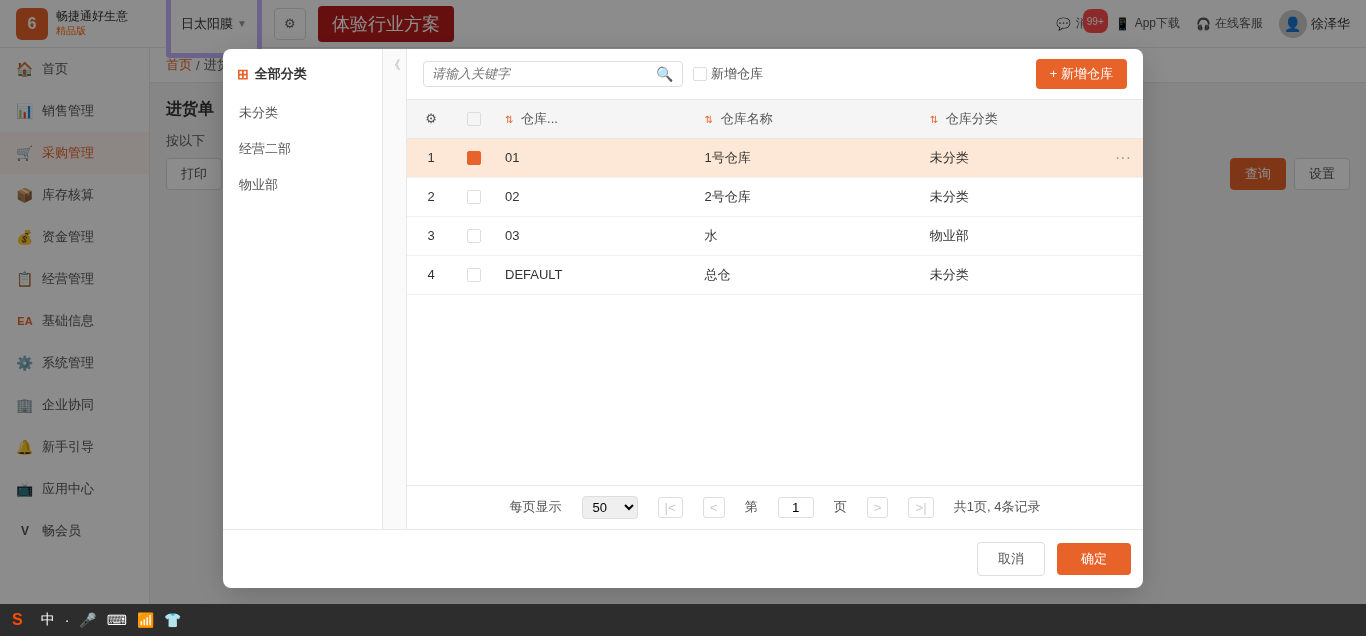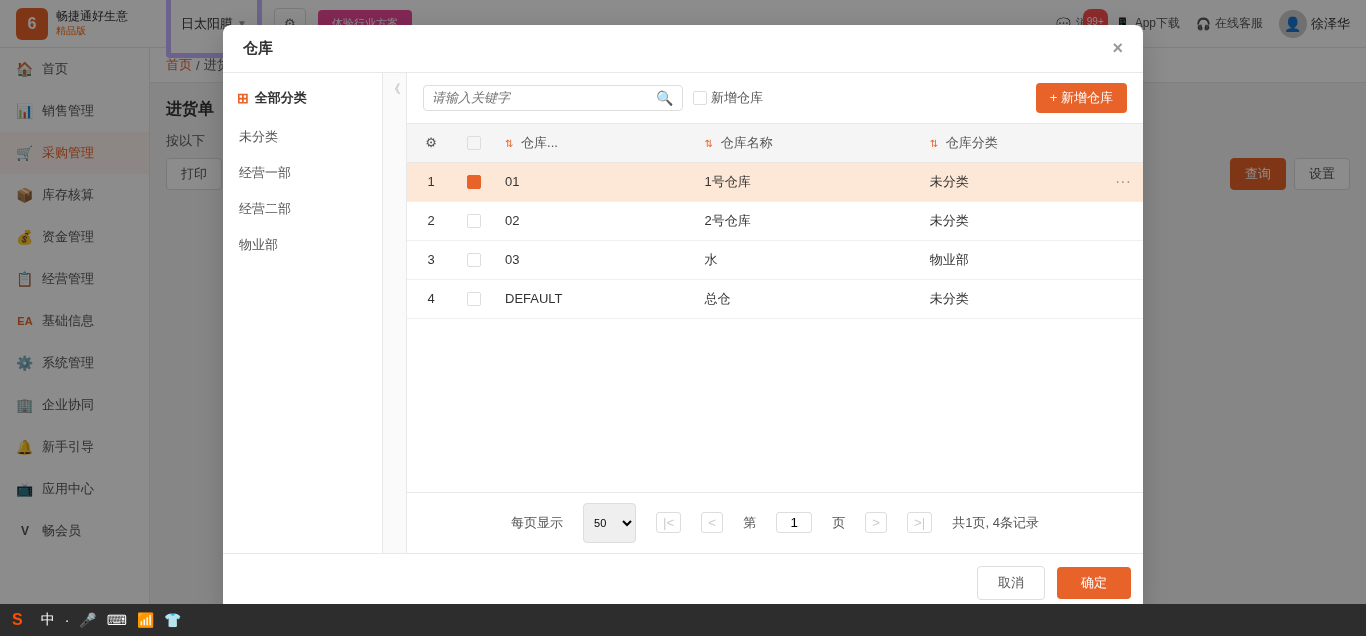--- a/index.html
+++ b/index.html
@@ -45,22 +45,22 @@
       justify-content: center;
     }
     .store-selector .arrow { color: #999; font-size: 10px; }
     .gear-btn {
       width: 32px; height: 32px;
       border: 1px solid #ddd; border-radius: 4px;
       display: flex; align-items: center; justify-content: center;
       cursor: pointer; background: #fff; color: #666;
     }
     .trial-btn {
-      background: #ec4899; color: #fff; border: none;
-      border-radius: 4px; padding: 6px 14px; cursor: pointer; font-size: 11px;
+      background: #b91c1c; color: #fff; border: none;
+      border-radius: 4px; padding: 6px 14px; cursor: pointer; font-size: 18px;
     }
     .header-right {
       display: flex; align-items: center; gap: 16px;
     }
     .header-icon-item {
       display: flex; align-items: center; gap: 4px; cursor: pointer; color: #555; font-size: 12px; position: relative;
     }
     .badge {
       background: #ff4d4f; color: white; font-size: 10px;
       border-radius: 8px; padding: 0 4px; min-width: 16px; height: 24px;
@@ -220,21 +220,21 @@
     .sort-icon { color: #e8632a; font-size: 10px; margin-right: 4px; }
     .row-actions { color: #999; font-size: 16px; cursor: pointer; }
     
     .modal-footer-pagination {
       display: flex; align-items: center; justify-content: center;
       padding: 10px 16px;
       border-top: 1px solid #e8e8e8;
       gap: 20px; font-size: 13px; color: #555;
     }
     .page-size-select {
-      border: 1px solid #ddd; border-radius: 4px; padding: 12px 6px; font-size: 11px;
+      border: 1px solid #ddd; border-radius: 4px; padding: 2px 6px; font-size: 13px;
     }
     .page-nav { cursor: pointer; color: #555; padding: 2px 6px; border: 1px solid #ddd; border-radius: 3px; background: #fff; }
     .page-nav.disabled { color: #ccc; cursor: not-allowed; }
     .page-input { width: 36px; text-align: center; border: 1px solid #ddd; border-radius: 3px; padding: 2px 4px; }
     
     .modal-actions {
       display: flex; align-items: center; justify-content: flex-end;
       gap: 12px; padding: 12px 12px;
       border-top: 1px solid #e8e8e8;
     }
@@ -370,34 +370,29 @@
         <button class="btn btn-orange" style="margin-left:auto;">查询</button>
         <button class="btn">设置</button>
       </div>
     </div>
   </div>
 </div>
 
 <div class="modal-backdrop">
   <div class="modal">
 
-    <div class="modal-header">
-      <span>仓库</span>
-      <span class="modal-close">×</span>
-    </div>
 
     <div class="modal-body">
 
       <div class="modal-sidebar">
         <div class="modal-sidebar-header">
           <span class="grid-icon">⊞</span>
           <span>全部分类</span>
         </div>
         <div class="modal-sidebar-item">未分类</div>
-        <div class="modal-sidebar-item">经营一部</div>
         <div class="modal-sidebar-item">经营二部</div>
         <div class="modal-sidebar-item">物业部</div>
       </div>
 
       <div class="modal-sidebar-collapse">
         <span>《</span>
       </div>
 
       <div class="modal-main">
 

